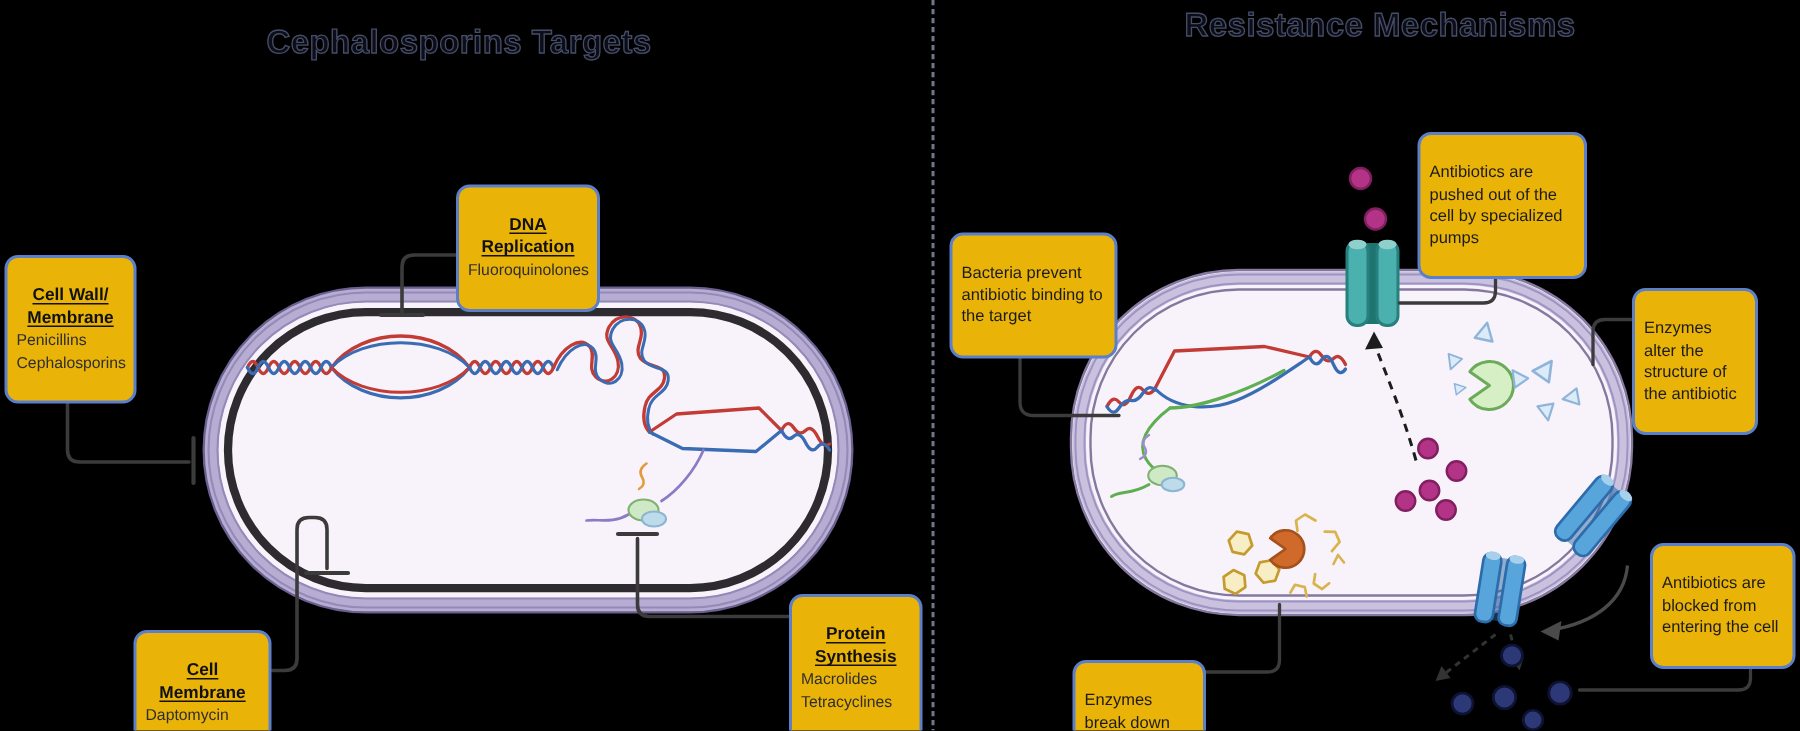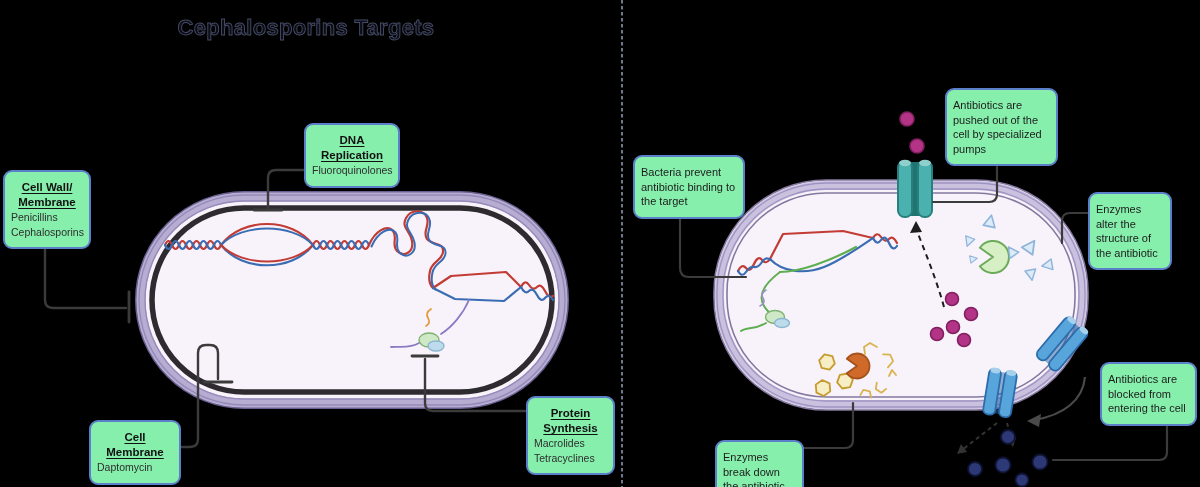--- a/index.html
+++ b/index.html
@@ -11,22 +11,22 @@
   .title{
     position:absolute;
     font-weight:bold;font-size:22px;text-align:center;letter-spacing:.3px;
     color:#0b0d18;-webkit-text-stroke:0.9px #474d66;
   }
   #title-left{left:0;top:15px;width:612px;}
   #title-right{left:700px;top:4px;width:440px;line-height:26px;}
   #art{position:absolute;left:0;top:0;}
   .label-box{
     position:absolute;box-sizing:border-box;
-    background:#86efac;border:2px solid #5b80c9;border-radius:9px;
-    padding:8px 6px;color:#1c1c1c;
+    background:#eab308;border:2px solid #5b80c9;border-radius:9px;
+    padding:18px 6px;color:#1c1c1c;
   }
   .lb-h{display:block;text-align:center;font-weight:bold;font-size:11.5px;line-height:1.3;
         color:#111;text-decoration:underline;text-underline-offset:1.5px;}
   .lb-b{font-size:10.5px;line-height:1.3;color:#2e2e2e;white-space:nowrap;margin-top:1px;}
   .lb-t{font-size:11px;line-height:1.32;color:#1c1c1c;}
   #box-cell-wall{left:3px;top:170px;width:88px;}
   #box-dna-replication{left:304px;top:123px;width:96px;}
   #box-cell-membrane{left:89px;top:420px;width:92px;}
   #box-protein-synthesis{left:526px;top:386px;width:89px;margin-top:10px;}
   #box-target{left:633px;top:155px;width:112px;}
@@ -196,20 +196,21 @@
     <path d="M680 211 V268 Q680 277 689 277 H746"></path>
     <path d="M997 157 V194 Q997 202 989 202 H933"></path>
     <path d="M1088 213 H1070 Q1062 213 1062 221 V243"></path>
     <path d="M803 448 H845 Q853 448 853 440 V403"></path>
     <path d="M1167 415 V452 Q1167 460 1159 460 H1053"></path>
   </g>
 </svg>
 
 <div class="title" id="title-left">Cephalosporins Targets</div>
 <div class="title" id="title-right">
+  <div>Resistance Mechanisms</div>
 </div>
 
 <div class="label-box" id="box-cell-wall">
   <span class="lb-h">Cell Wall/</span>
   <span class="lb-h">Membrane</span>
   <div class="lb-b">Penicillins</div>
   <div class="lb-b">Cephalosporins</div>
 </div>
 
 <div class="label-box" id="box-dna-replication">

